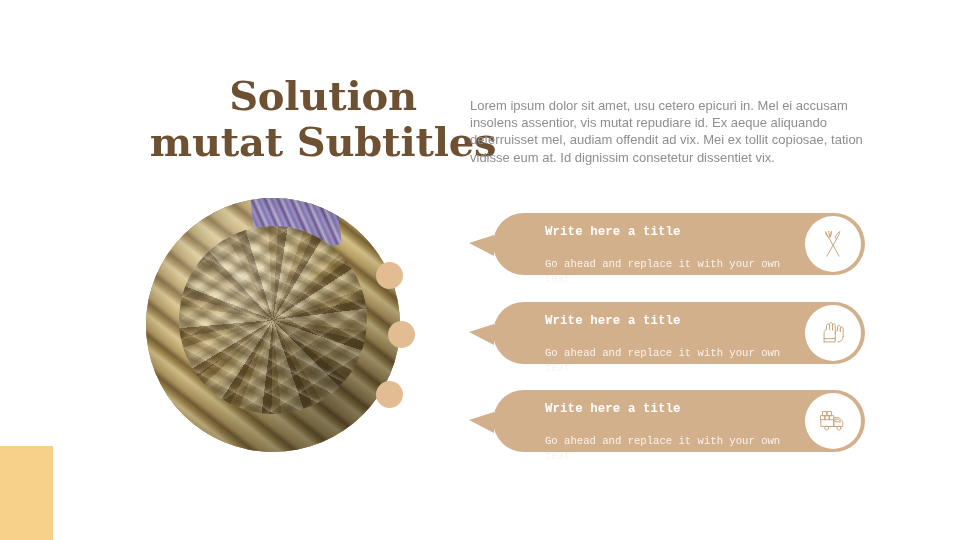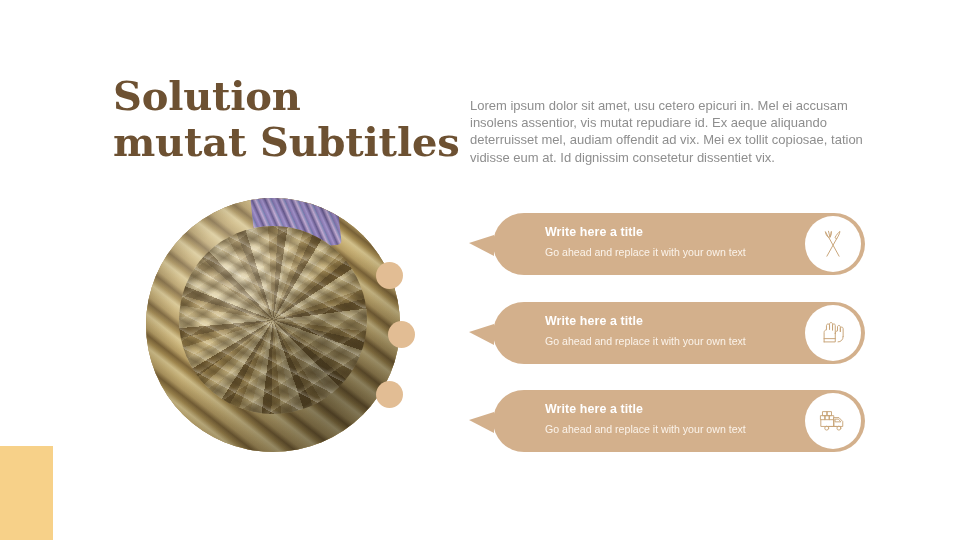--- a/index.html
+++ b/index.html
@@ -30,20 +30,21 @@
     position: absolute;
     left: 113px;
     top: 46px;
     width: 420px;
     font-family: "DejaVu Serif", serif;
     font-weight: bold;
     font-size: 40px;
     line-height: 46px;
     color: #6d5132;
     letter-spacing: -0.2px;
+    text-align: center;
   }
   #page-title .t-line { display: block; }
 
   
   #intro-paragraph {
     position: absolute;
     left: 470px;
     top: 84px;
     width: 418px;
     font-size: 13px;
@@ -137,20 +138,21 @@
   #connector-dot-3 { left: 376px; top: 381px; }
 
   
   .callout {
     position: absolute;
     left: 493px;
     width: 372px;
     height: 62px;
     background: #d3b08c;
     border-radius: 31px;
+    font-family: Liberation Mono, monospace;
   }
   #callout-1 { top: 213px; }
   #callout-2 { top: 302px; }
   #callout-3 { top: 390px; }
 
   .callout .tail {
     position: absolute;
     left: -24px;
     top: 22px;
     width: 0;
@@ -167,21 +169,21 @@
     width: 250px;
   }
   .callout .callout-title {
     font-size: 12.4px;
     font-weight: bold;
     color: #ffffff;
     line-height: 17px;
     letter-spacing: .1px;
   }
   .callout .callout-sub {
-    margin-top: 4px;
+    margin-top: 16px;
     font-size: 10.6px;
     color: #fbf3ea;
     line-height: 15px;
   }
 
   .callout .icon-badge {
     position: absolute;
     right: 4px;
     top: 3px;
     width: 56px;

